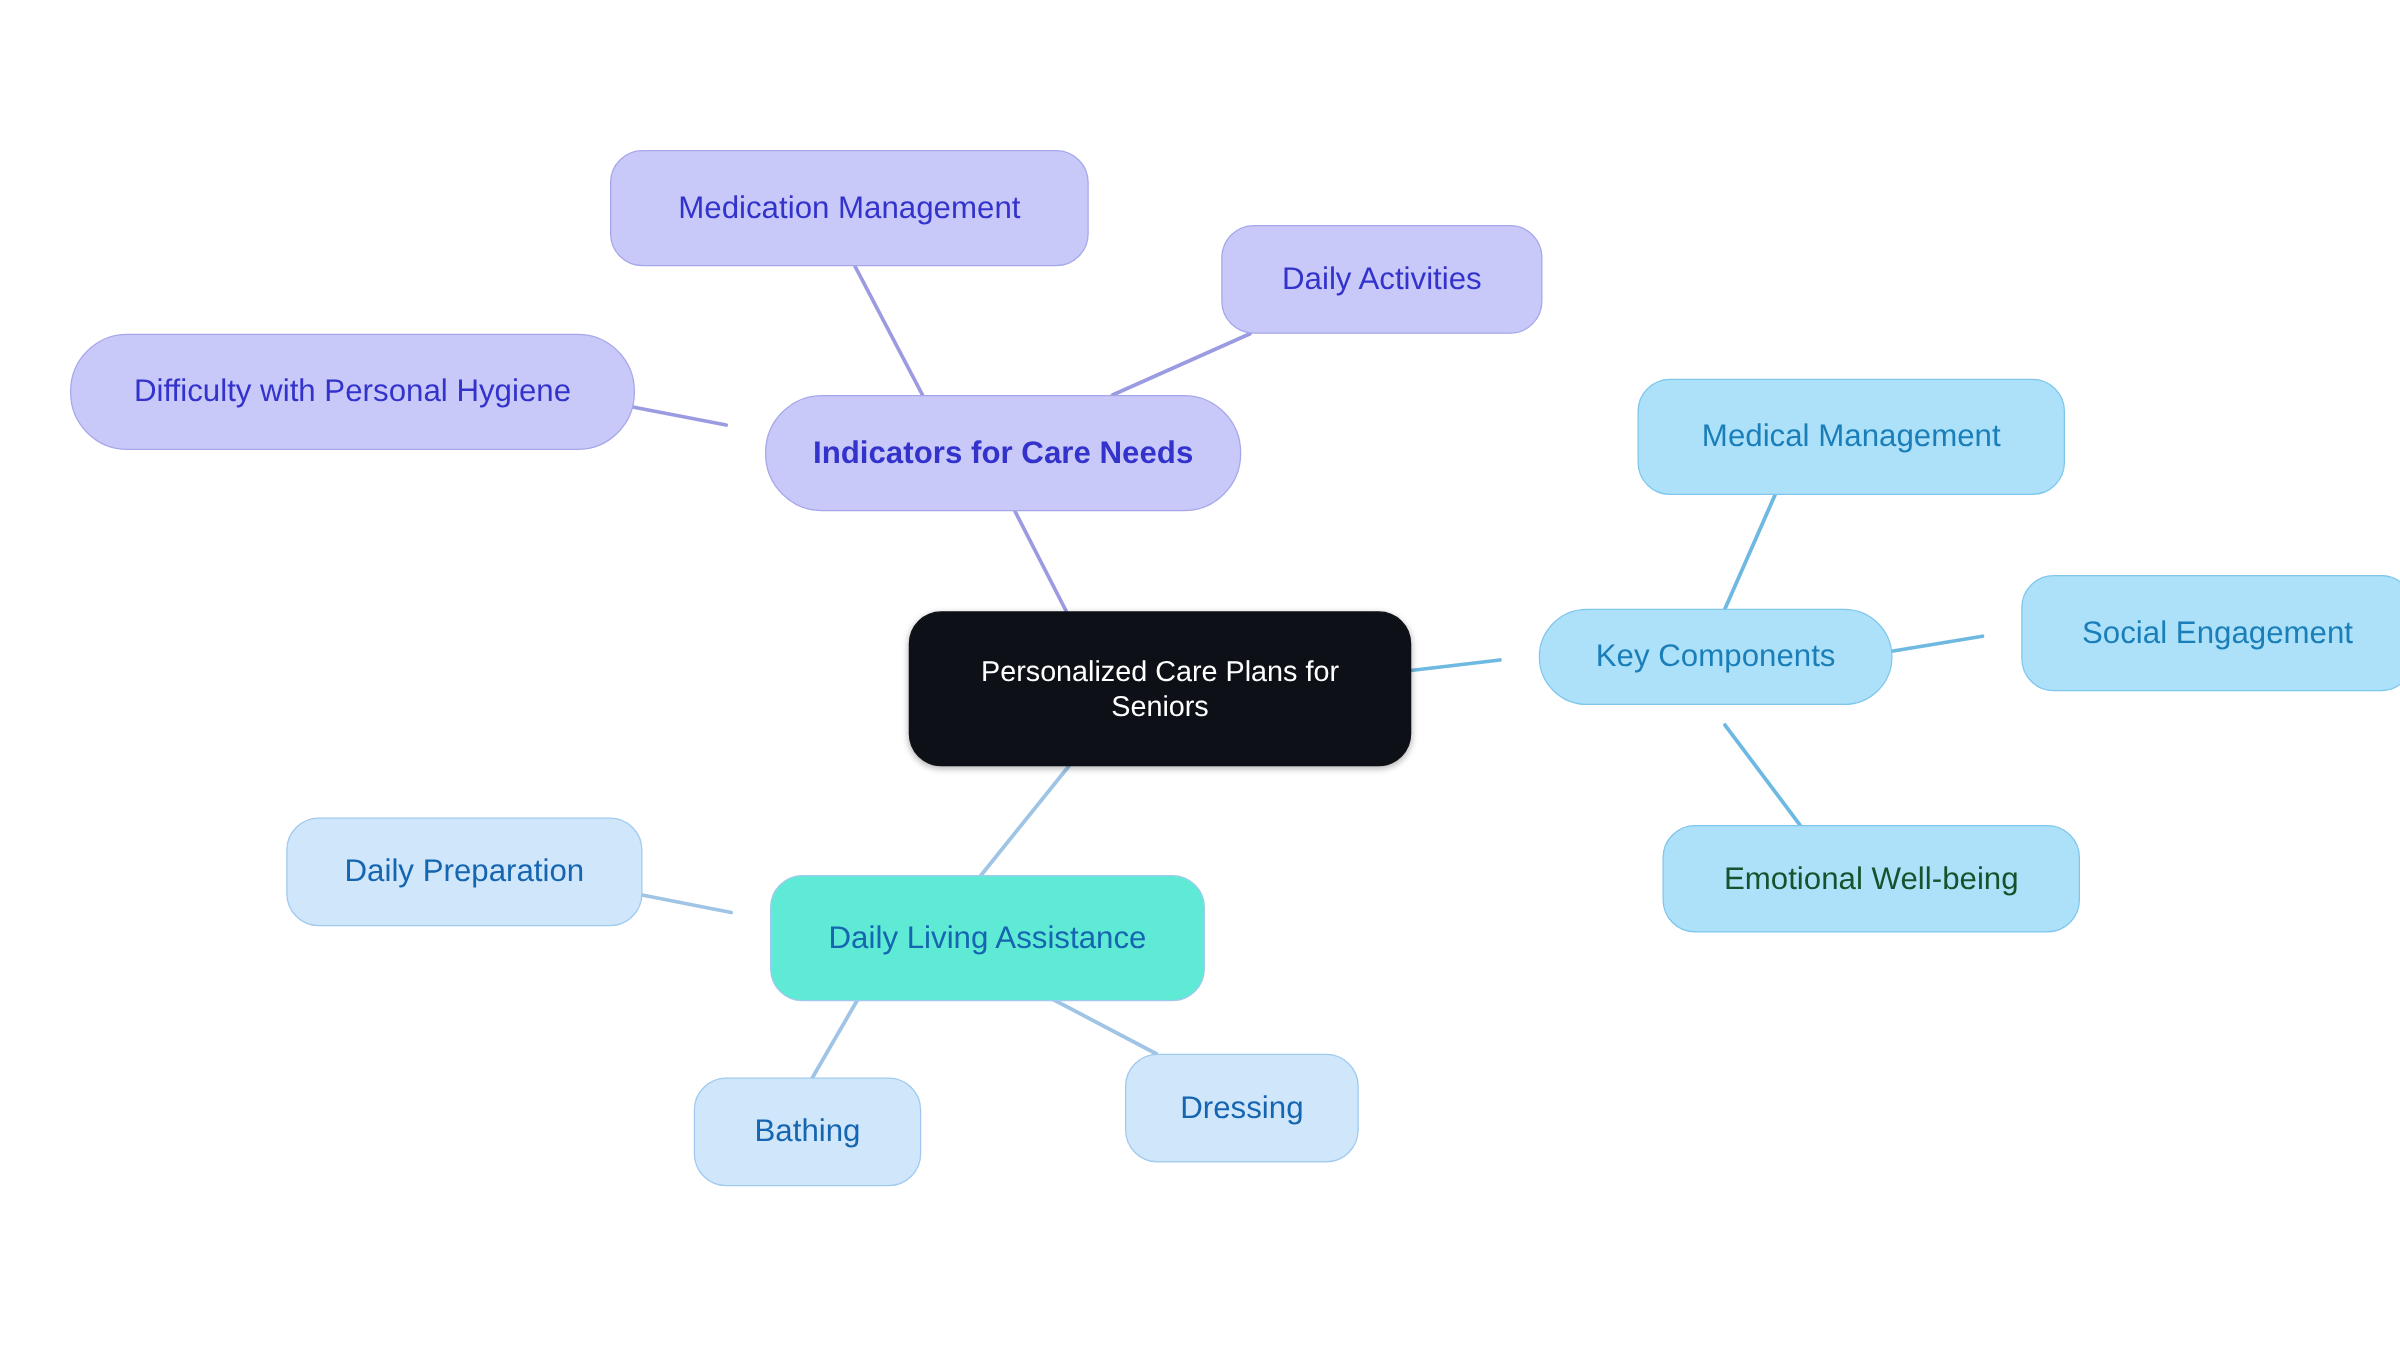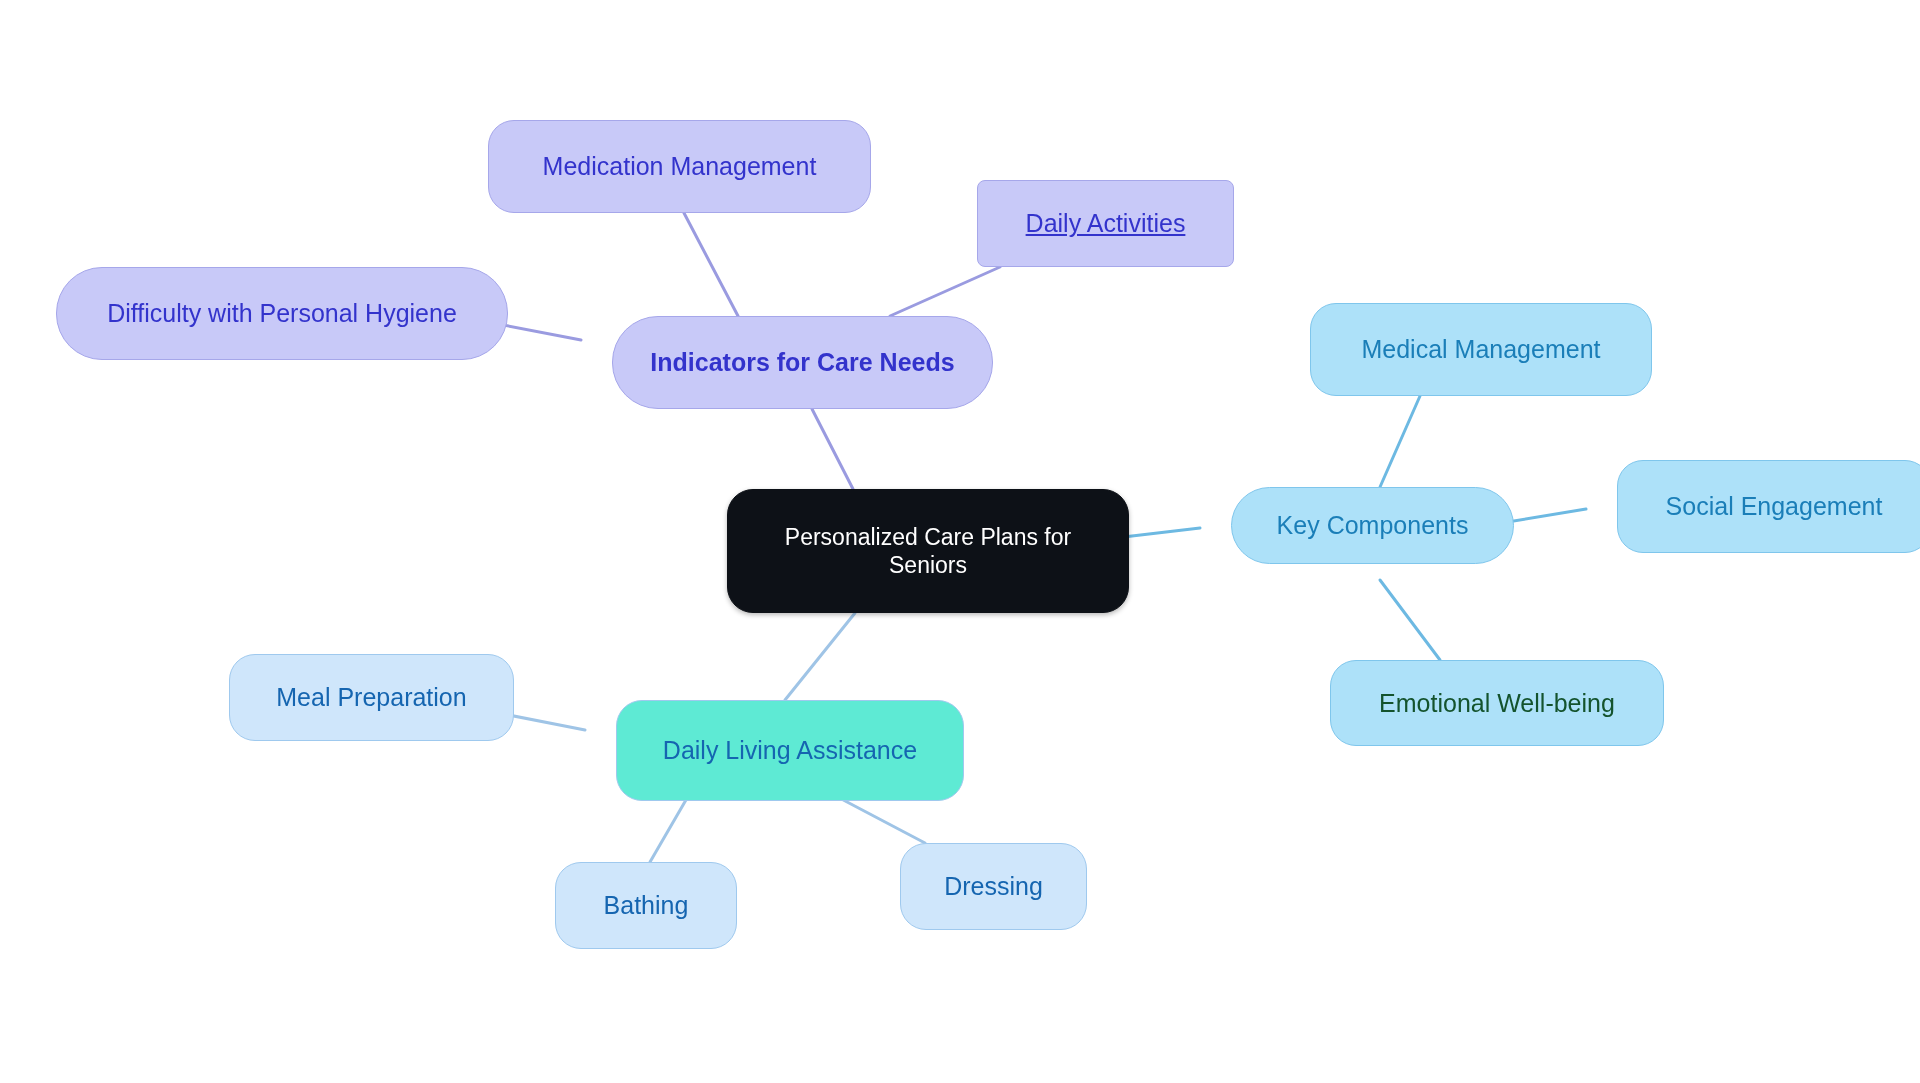--- a/index.html
+++ b/index.html
@@ -70,24 +70,24 @@
       <line class="edge" x1="855" y1="613" x2="785" y2="700" stroke="#9fc4e6" stroke-width="3"></line>
       <line class="edge" x1="585" y1="730" x2="483" y2="710" stroke="#9fc4e6" stroke-width="3"></line>
       <line class="edge" x1="690" y1="793" x2="650" y2="862" stroke="#9fc4e6" stroke-width="3"></line>
       <line class="edge" x1="830" y1="793" x2="925" y2="843" stroke="#9fc4e6" stroke-width="3"></line>
     </svg>
   <div id="nodes-layer">
       <div class="node node-root" style="left: 696px; top: 489px; width: 402px; height: 124px; border-radius: 26px; background: rgb(13, 17, 23); border-color: rgb(13, 17, 23); color: rgb(255, 255, 255); font-size: 23px;"><span class="node-label">Personalized Care Plans for
 Seniors</span></div>
       <div class="node" style="left: 581px; top: 316px; width: 381px; height: 93px; border-radius: 46px; background: rgb(200, 201, 248); border-color: rgb(166, 167, 234); color: rgb(51, 51, 204); font-size: 25px; font-weight: bold;"><span class="node-label">Indicators for Care Needs</span></div>
       <div class="node" style="left: 457px; top: 120px; width: 383px; height: 93px; border-radius: 26px; background: rgb(200, 201, 248); border-color: rgb(166, 167, 234); color: rgb(51, 51, 204); font-size: 25px;"><span class="node-label">Medication Management</span></div>
-      <div class="node" style="left: 946px; top: 180px; width: 257px; height: 87px; border-radius: 8px; background: rgb(200, 201, 248); border-color: rgb(166, 167, 234); color: rgb(51, 51, 204); font-size: 25px; text-decoration: underline;"><span class="node-label">Daily Activities</span></div>
+      <div class="node" style="left: 946px; top: 180px; width: 257px; height: 87px; border-radius: 26px; background: rgb(200, 201, 248); border-color: rgb(166, 167, 234); color: rgb(51, 51, 204); font-size: 25px;"><span class="node-label">Daily Activities</span></div>
       <div class="node" style="left: 25px; top: 267px; width: 452px; height: 93px; border-radius: 46px; background: rgb(200, 201, 248); border-color: rgb(166, 167, 234); color: rgb(51, 51, 204); font-size: 25px;"><span class="node-label">Difficulty with Personal Hygiene</span></div>
       <div class="node" style="left: 1200px; top: 487px; width: 283px; height: 77px; border-radius: 46px; background: rgb(173, 225, 249); border-color: rgb(127, 198, 236); color: rgb(26, 126, 184); font-size: 25px;"><span class="node-label">Key Components</span></div>
       <div class="node" style="left: 1279px; top: 303px; width: 342px; height: 93px; border-radius: 26px; background: rgb(173, 225, 249); border-color: rgb(127, 198, 236); color: rgb(26, 126, 184); font-size: 25px;"><span class="node-label">Medical Management</span></div>
       <div class="node" style="left: 1586px; top: 460px; width: 314px; height: 93px; border-radius: 26px; background: rgb(173, 225, 249); border-color: rgb(127, 198, 236); color: rgb(26, 126, 184); font-size: 25px;"><span class="node-label">Social Engagement</span></div>
       <div class="node" style="left: 1299px; top: 660px; width: 334px; height: 86px; border-radius: 26px; background: rgb(173, 225, 249); border-color: rgb(127, 198, 236); color: #14532d; font-size: 25px;"><span class="node-label">Emotional Well-being</span></div>
       <div class="node" style="left: 585px; top: 700px; width: 348px; height: 101px; border-radius: 26px; background: #5eead4; border-color: rgb(159, 201, 238); color: rgb(21, 101, 176); font-size: 25px;"><span class="node-label">Daily Living Assistance</span></div>
-      <div class="node" style="left: 198px; top: 654px; width: 285px; height: 87px; border-radius: 26px; background: rgb(207, 230, 251); border-color: rgb(159, 201, 238); color: rgb(21, 101, 176); font-size: 25px;"><span class="node-label">Meal Preparation</span></div>
+      <div class="node" style="left: 198px; top: 654px; width: 285px; height: 87px; border-radius: 26px; background: rgb(207, 230, 251); border-color: rgb(159, 201, 238); color: rgb(21, 101, 176); font-size: 25px;"><span class="node-label">Daily Preparation</span></div>
       <div class="node" style="left: 524px; top: 862px; width: 182px; height: 87px; border-radius: 26px; background: rgb(207, 230, 251); border-color: rgb(159, 201, 238); color: rgb(21, 101, 176); font-size: 25px;"><span class="node-label">Bathing</span></div>
       <div class="node" style="left: 869px; top: 843px; width: 187px; height: 87px; border-radius: 26px; background: rgb(207, 230, 251); border-color: rgb(159, 201, 238); color: rgb(21, 101, 176); font-size: 25px;"><span class="node-label">Dressing</span></div>
     </div>
 </div>
 
 </body></html>

